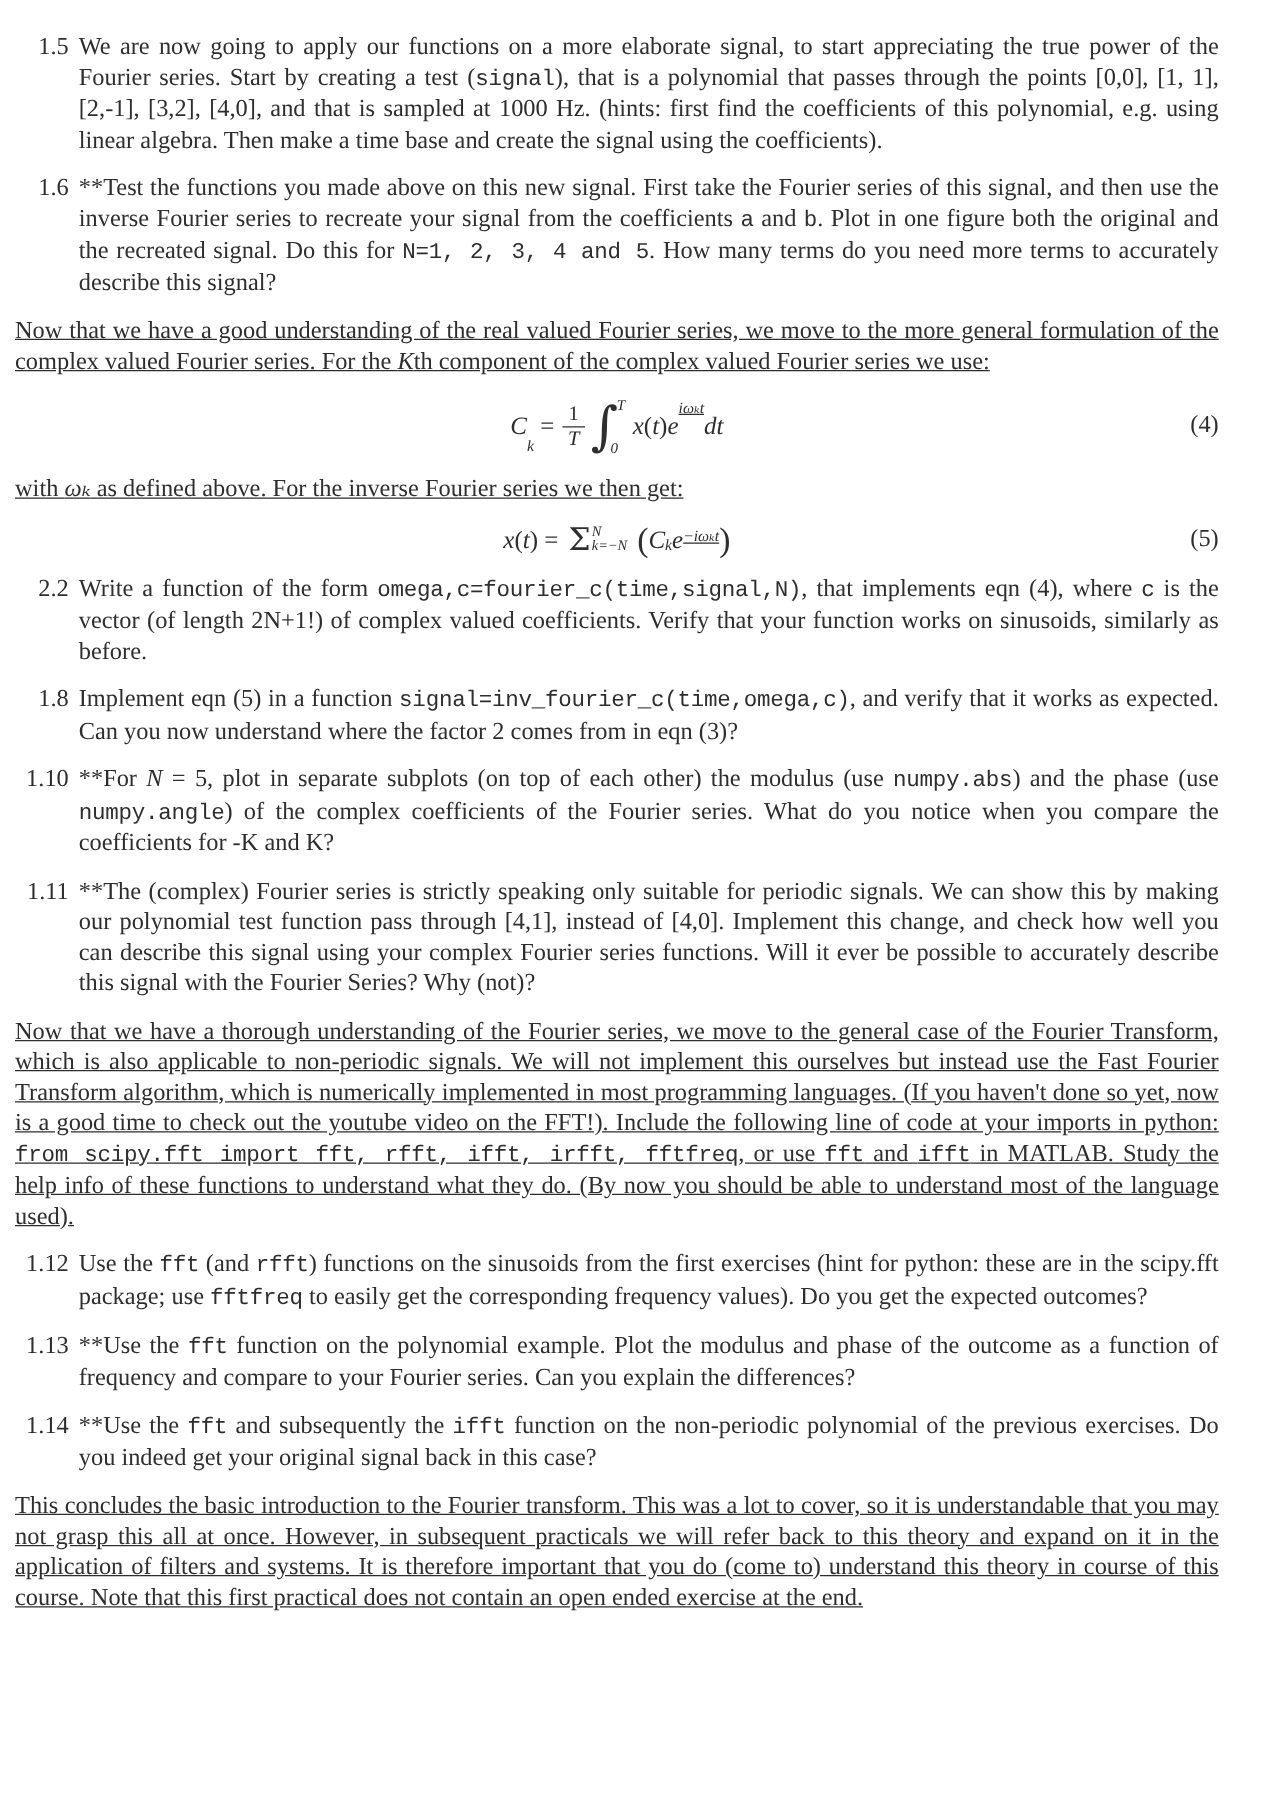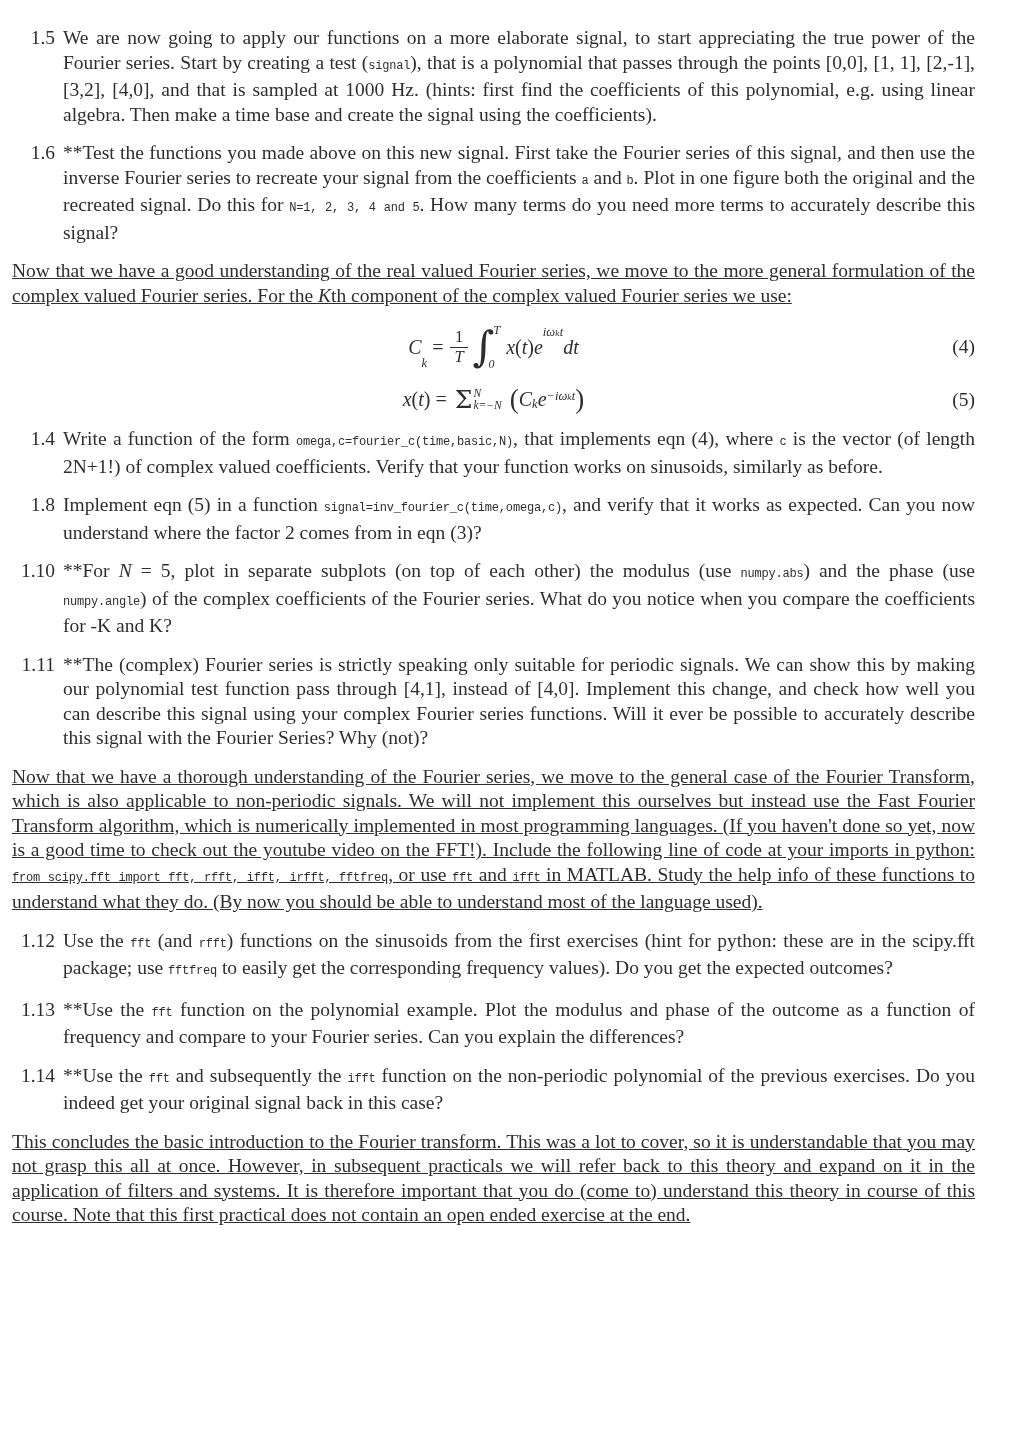--- a/index.html
+++ b/index.html
@@ -16,37 +16,37 @@
   }
   .block { margin: 0 0 14px 0; }
   .item { display: flex; }
   .item-label { flex: 0 0 43px; text-align: right; white-space: nowrap; }
   .item-body { flex: 1 1 auto; margin-left: 8px; text-align: justify; }
   .paragraph { text-align: justify; text-decoration: underline; }
   .seg-t {}
   .seg-i { font-style: italic; }
   .seg-c {
     font-family: "Liberation Mono", "DejaVu Sans Mono", monospace;
-    font-size: 12px;
+    font-size: 18px;
     letter-spacing: -0.2px;
   }
   .equation {
     position: relative;
     display: flex;
     align-items: center;
     justify-content: center;
     margin: 12px 0 14px 0;
     font-size: 20px;
   }
   .eq-num { position: absolute; right: 0; top: 50%; transform: translateY(-50%); font-size: 19.5px; }
   .math { display: inline-flex; align-items: center; white-space: pre; }
   .m-var { font-style: italic; }
   .m-rm, .m-rel {}
   .m-sub { font-size: 12.5px; vertical-align: -4px; font-style: italic; align-self: flex-end; margin-bottom: -3px; }
-  .m-sup { font-size: 12.5px; vertical-align: 8px; font-style: italic; align-self: flex-start; margin-top: -2px; }
+  .m-sup { font-size: 12.5px; vertical-align: 8px; font-style: italic; align-self: flex-start; margin-top: -2px; text-decoration: underline; }
   .m-frac { display: inline-flex; flex-direction: column; align-items: center; font-size: 16.5px; line-height: 1.1; margin: 0 4px 0 2px; }
   .m-frac .fnum { font-style: normal; padding: 0 2px; }
   .m-frac .fden { border-top: 1.4px solid #2e2e2e; font-style: italic; padding: 0 4px; }
   .m-int { display: inline-flex; align-items: center; margin: 0 4px 0 1px; }
   .m-int .glyph { font-size: 42px; line-height: 50px; font-family: "DejaVu Serif", serif; }
   .m-int .lims { display: inline-flex; flex-direction: column; justify-content: space-between; height: 48px; font-size: 12px; font-style: italic; line-height: 12px; margin-left: -1px; margin-right: 2px; }
   .m-int .lims .ltop { margin-top: 1px; }
   .m-int .lims .lbot { margin-bottom: 1px; margin-left: -5px; }
   .m-sum { display: inline-flex; align-items: center; margin: 0 3px; }
   .m-sum .glyph { font-size: 25px; line-height: 26px; font-family: "DejaVu Serif", serif; }
@@ -63,27 +63,28 @@
     </div>
     <div class="block item">
       <span class="item-label">1.6</span>
       <div class="item-body"><span class="seg-t">**Test the functions you made above on this new signal. First take the Fourier series of this signal, and then use the inverse Fourier series to recreate your signal from the coefficients </span><span class="seg-c">a</span><span class="seg-t"> and </span><span class="seg-c">b</span><span class="seg-t">. Plot in one figure both the original and the recreated signal. Do this for </span><span class="seg-c">N=1, 2, 3, 4 and 5</span><span class="seg-t">. How many terms do you need more terms to accurately describe this signal?</span></div>
     </div>
     <div class="block paragraph"><span class="seg-t">Now that we have a good understanding of the real valued Fourier series, we move to the more general formulation of the complex valued Fourier series. For the </span><span class="seg-i">K</span><span class="seg-t">th component of the complex valued Fourier series we use:</span></div>
     <div class="block equation">
       <span class="math"><span class="m-var">C</span><span class="m-sub">k</span><span class="m-rel"> = </span><span class="m-frac"><span class="fnum">1</span><span class="fden">T</span></span><span class="m-int"><span class="glyph">∫</span><span class="lims"><span class="ltop">T</span><span class="lbot">0</span></span></span><span class="m-var">x</span><span class="m-rm">(</span><span class="m-var">t</span><span class="m-rm">)</span><span class="m-var">e</span><span class="m-sup">iωₖt</span><span class="m-var">dt</span></span>
       <span class="eq-num">(4)</span>
     </div>
+    <div class="block paragraph"><span class="seg-t">with </span><span class="seg-i">ωₖ</span><span class="seg-t"> as defined above. For the inverse Fourier series we then get:</span></div>
     <div class="block equation">
       <span class="math"><span class="m-var">x</span><span class="m-rm">(</span><span class="m-var">t</span><span class="m-rm">)</span><span class="m-rel"> = </span><span class="m-sum"><span class="glyph">Σ</span><span class="lims"><span class="ltop">N</span><span class="lbot">k=−N</span></span></span><span class="m-rm"> </span><span class="m-big">(</span><span class="m-var">C</span><span class="m-sub">k</span><span class="m-var">e</span><span class="m-sup">−iωₖt</span><span class="m-big">)</span></span>
       <span class="eq-num">(5)</span>
     </div>
     <div class="block item">
-      <span class="item-label">1.4</span>
-      <div class="item-body"><span class="seg-t">Write a function of the form </span><span class="seg-c">omega,c=fourier_c(time,basic,N)</span><span class="seg-t">, that implements eqn (4), where </span><span class="seg-c">c</span><span class="seg-t"> is the vector (of length 2N+1!) of complex valued coefficients. Verify that your function works on sinusoids, similarly as before.</span></div>
+      <span class="item-label">2.2</span>
+      <div class="item-body"><span class="seg-t">Write a function of the form </span><span class="seg-c">omega,c=fourier_c(time,signal,N)</span><span class="seg-t">, that implements eqn (4), where </span><span class="seg-c">c</span><span class="seg-t"> is the vector (of length 2N+1!) of complex valued coefficients. Verify that your function works on sinusoids, similarly as before.</span></div>
     </div>
     <div class="block item">
       <span class="item-label">1.8</span>
       <div class="item-body"><span class="seg-t">Implement eqn (5) in a function </span><span class="seg-c">signal=inv_fourier_c(time,omega,c)</span><span class="seg-t">, and verify that it works as expected. Can you now understand where the factor 2 comes from in eqn (3)?</span></div>
     </div>
     <div class="block item">
       <span class="item-label">1.10</span>
       <div class="item-body"><span class="seg-t">**For </span><span class="seg-i">N</span><span class="seg-t"> = 5, plot in separate subplots (on top of each other) the modulus (use </span><span class="seg-c">numpy.abs</span><span class="seg-t">) and the phase (use </span><span class="seg-c">numpy.angle</span><span class="seg-t">) of the complex coefficients of the Fourier series. What do you notice when you compare the coefficients for -K and K?</span></div>
     </div>
     <div class="block item">

